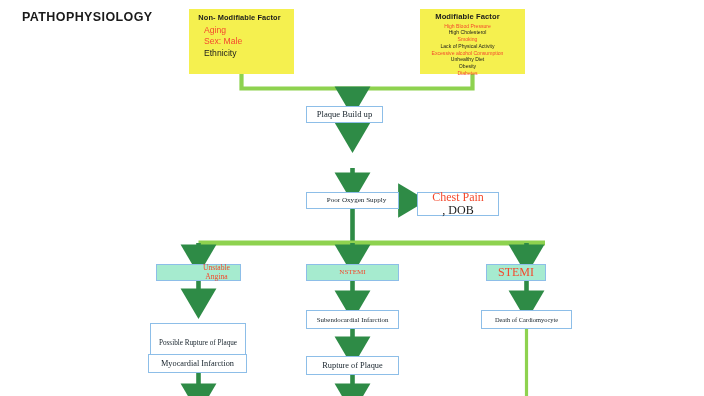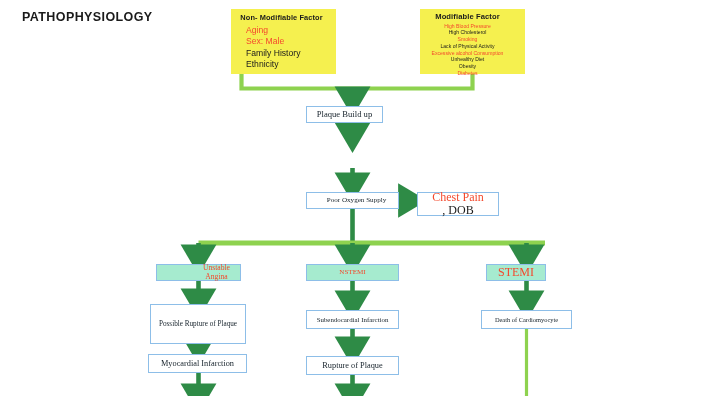--- a/index.html
+++ b/index.html
@@ -25,21 +25,21 @@
   
   .sticky{background:#F5F04F;border:none;flex-direction:column;justify-content:flex-start;}
   .sticky .hd{
     font-family:"Liberation Sans", sans-serif;
     font-weight:bold;font-size:7.4px;color:#1b1b1b;letter-spacing:.1px;
     width:100%;text-align:center;
   }
   .sticky .lines{width:100%;}
   .sticky .ln{font-family:"Liberation Sans", sans-serif;width:100%;}
 
-  #box-nonmod{left:189px;top:9px;width:105px;height:65px;padding:5px 8px 0 4px;margin-left:42px;}
+  #box-nonmod{left:189px;top:9px;width:105px;height:65px;padding:5px 8px 0 4px;}
   #box-nonmod .hd{margin-bottom:3px;}
   #box-nonmod .ln{font-size:8.6px;text-align:left;padding-left:11px;line-height:1.30;}
 
   #box-mod{left:420px;top:9px;width:105px;height:65px;padding:4px 13px 0 3px;}
   #box-mod .hd{font-size:7.6px;margin-bottom:1px;}
   #box-mod .ln{font-size:5.1px;text-align:center;line-height:1.33;}
 
   .c-red{color:#F4492D;}
   .c-dark{color:#1b1b1b;}
 
@@ -52,21 +52,21 @@
 
   #box-plaque{left:306px;top:106px;width:77px;height:17px;font-size:8.6px;justify-content:center;}
   #box-reduction{left:306px;top:142px;width:93px;height:26px;font-size:8.6px;}
   #box-oxygen{left:306px;top:192px;width:93px;height:17px;font-size:7.1px;padding-left:8px;}
   #box-chest{left:417px;top:192px;width:82px;height:24px;font-size:12px;}
 
   #box-ua{left:156px;top:264px;width:85px;height:17px;font-size:7.6px;padding-left:36px;}
   #box-nstemi{left:306px;top:264px;width:93px;height:17px;font-size:7.1px;}
   #box-stemi{left:486px;top:264px;width:60px;height:17px;font-size:12px;}
 
-  #box-rupture-possible{left:150px;top:304px;width:96px;height:40px;font-size:7.2px;}
+  #box-rupture-possible{left:150px;top:323px;width:96px;height:40px;font-size:7.2px;}
   #box-mi{left:148px;top:354px;width:99px;height:19px;font-size:8.3px;}
   #box-subendo{left:306px;top:310px;width:93px;height:19px;font-size:6.9px;}
   #box-rupture{left:306px;top:356px;width:93px;height:19px;font-size:8.3px;}
   #box-death{left:481px;top:310px;width:91px;height:19px;font-size:6.4px;}
 </style>
 </head>
 <body>
 
 <div id="stage">
 
@@ -111,21 +111,20 @@
     <line x1="526.5" y1="329" x2="526.5" y2="396" stroke="#8ED24F" stroke-width="3.2"></line>
   </svg>
 
   <div class="title">PATHOPHYSIOLOGY</div>
 
   <div class="node sticky" id="box-nonmod">
     <div class="hd">Non- Modifiable Factor</div>
     <div class="lines">
       <div class="ln c-red">Aging</div>
       <div class="ln c-red">Sex: Male</div>
-      <div class="ln c-dark">Family History</div>
       <div class="ln c-dark">Ethnicity</div>
     </div>
   </div>
 
   <div class="node sticky" id="box-mod">
     <div class="hd">Modifiable Factor</div>
     <div class="lines">
       <div class="ln c-red">High Blood Pressure</div>
       <div class="ln c-dark">High Cholesterol</div>
       <div class="ln c-red">Smoking</div>

